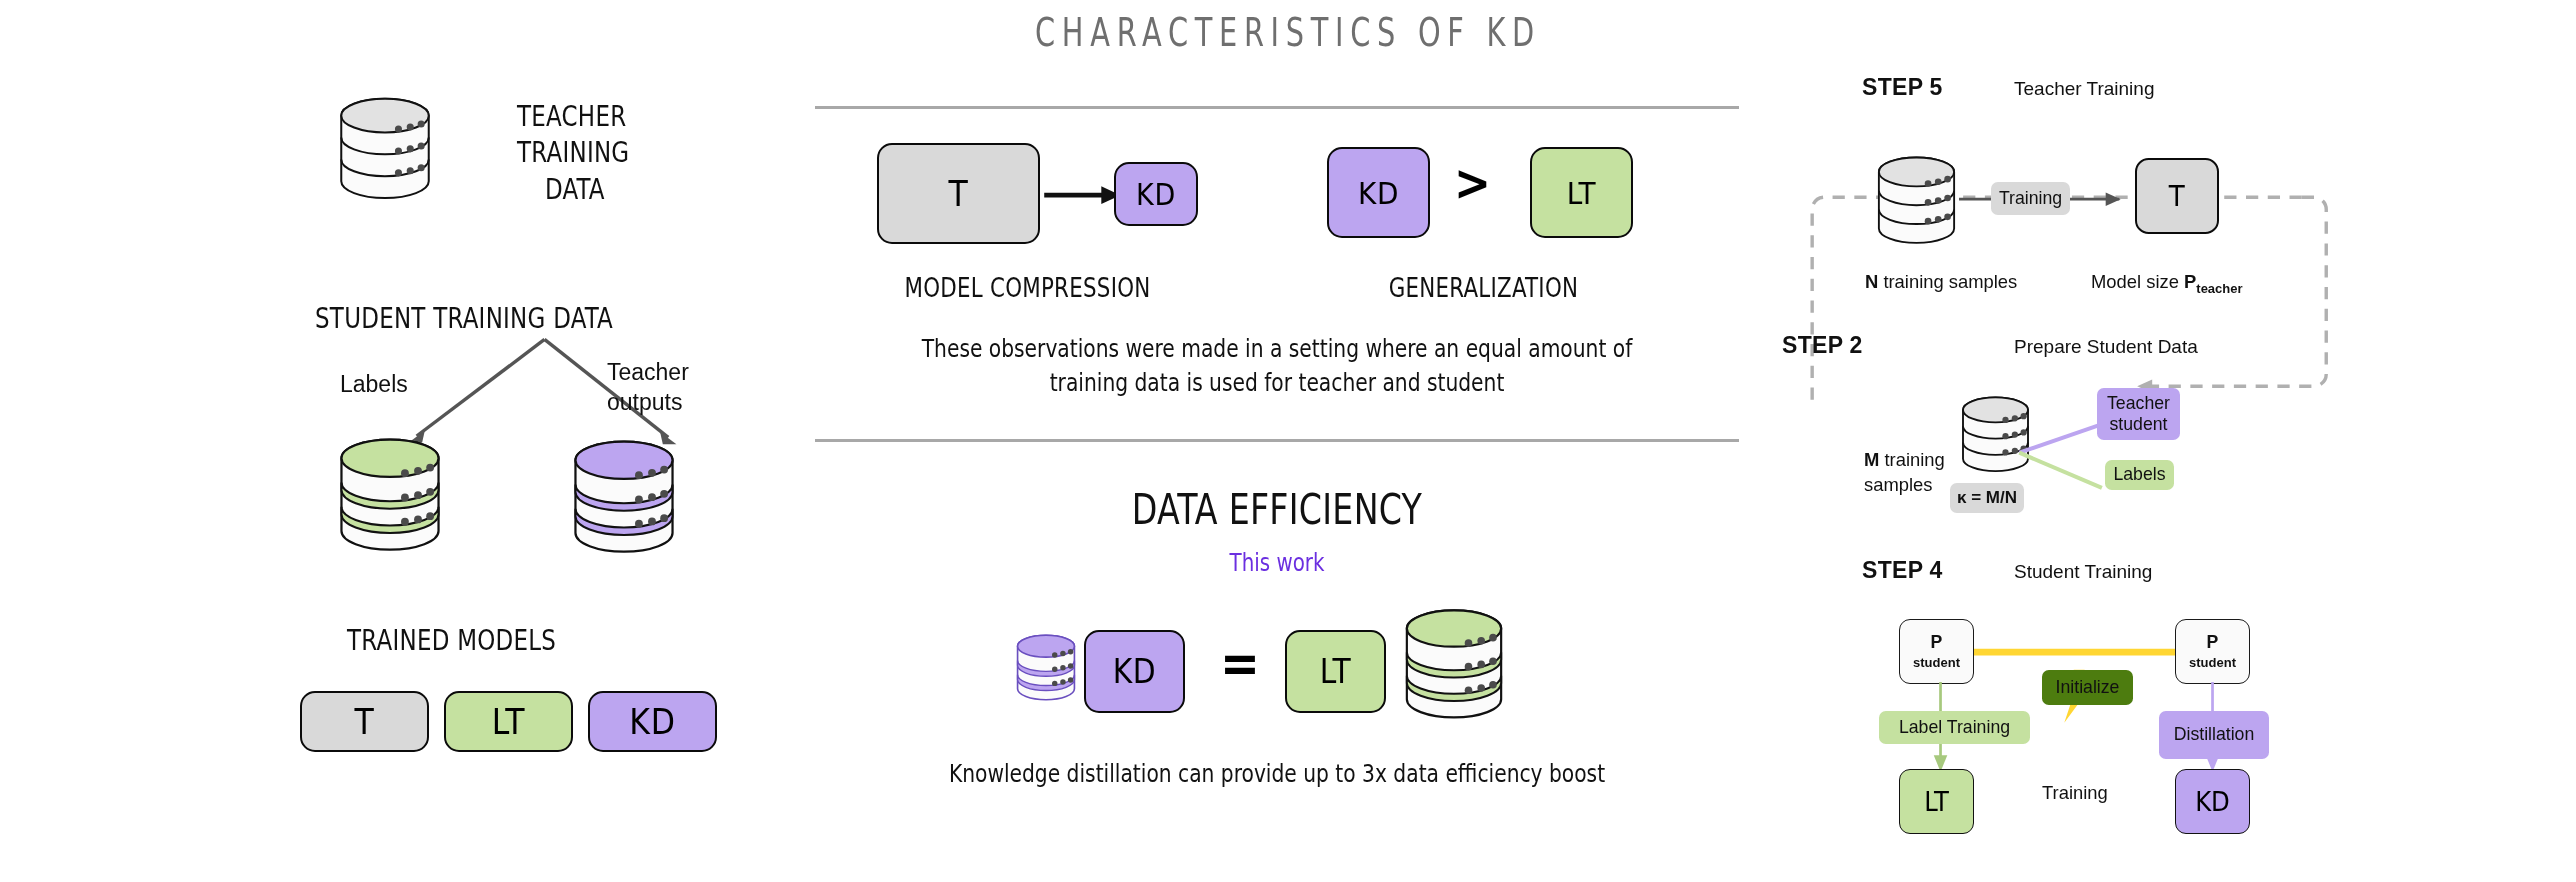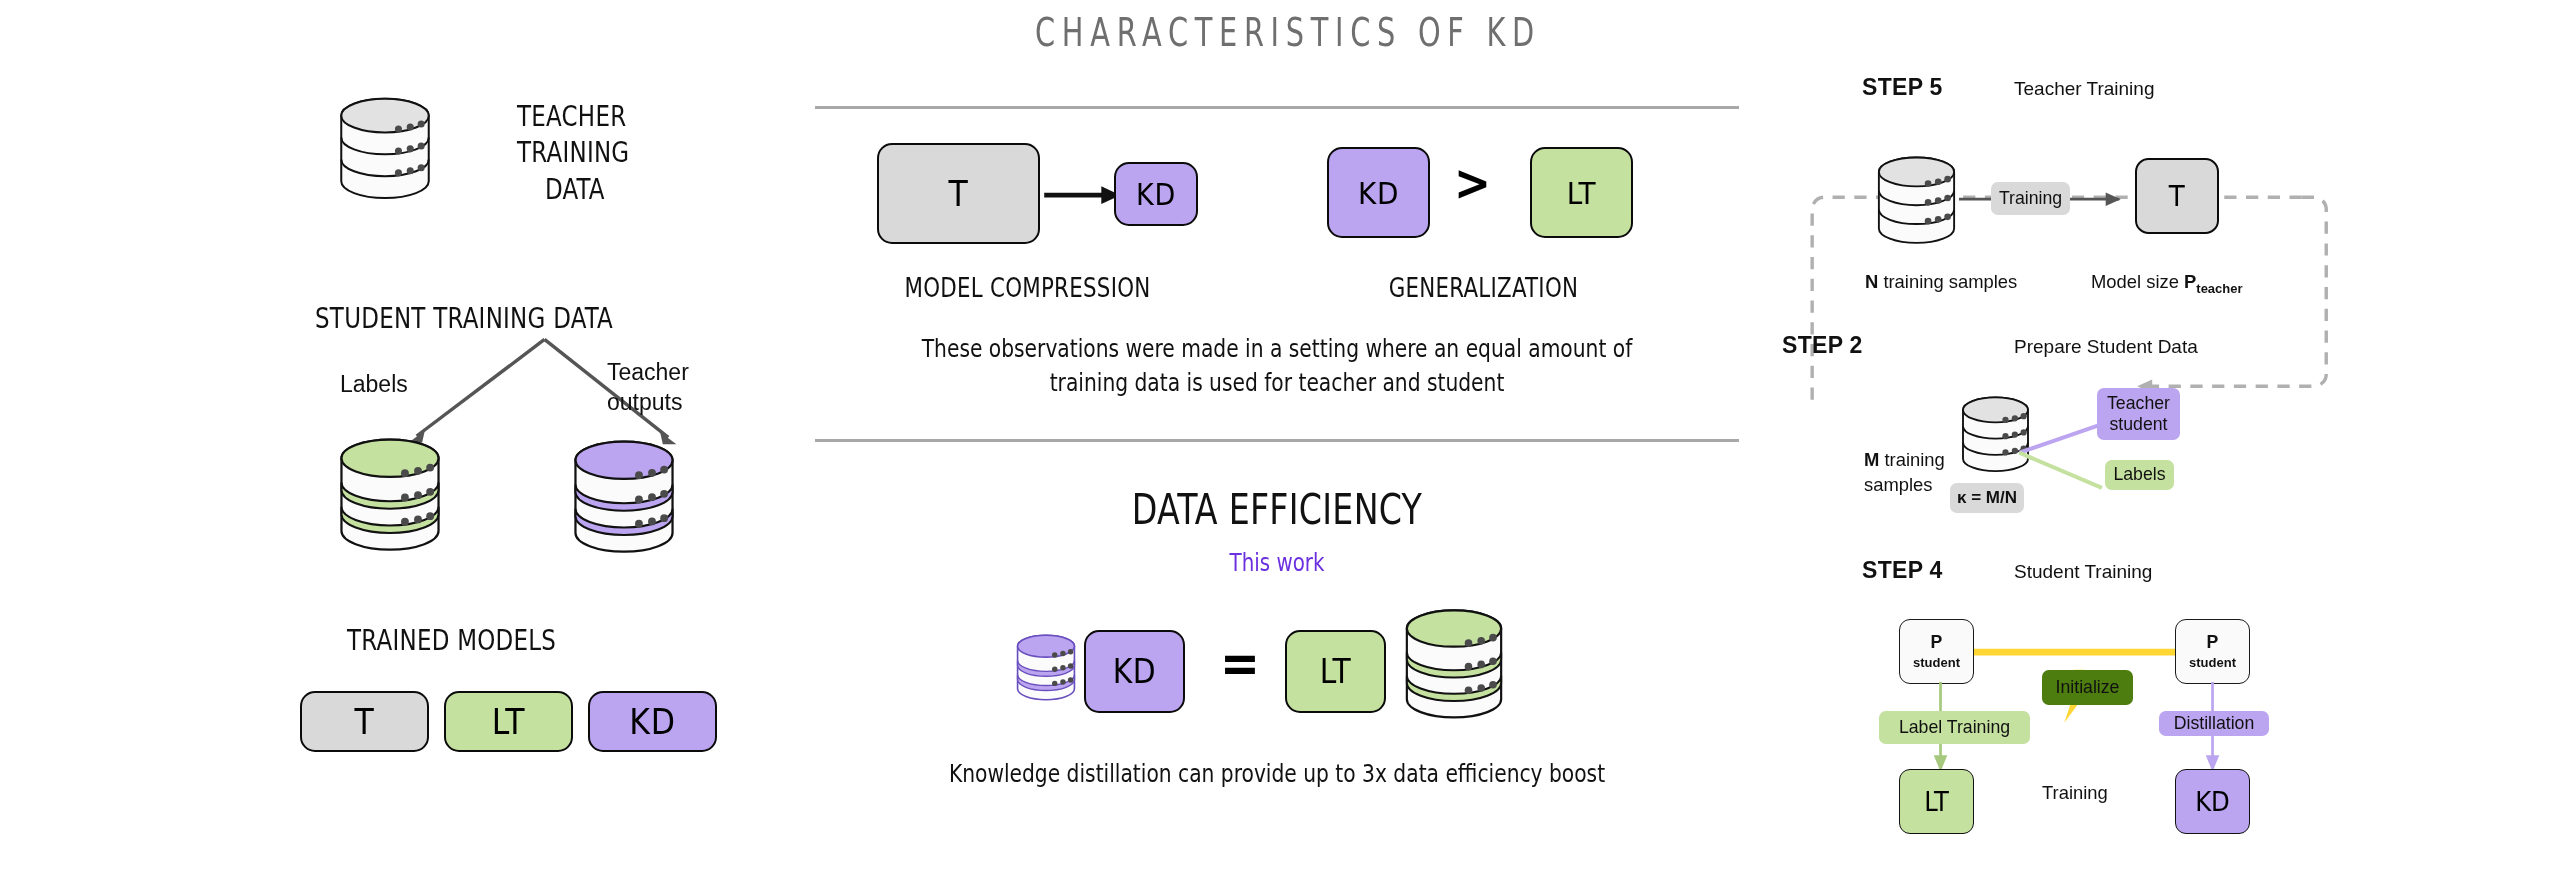--- a/index.html
+++ b/index.html
@@ -356,17 +356,17 @@
   <line x1="14" y1="0" x2="14" y2="116" stroke="#a7c97e" stroke-width="4"></line>
   <polygon points="14,132 4,108 24,108" fill="#a7c97e"></polygon>
 </svg>
 <div class="abs tag green" style="left:1879px;top:711px;width:151px;height:33px;">Label Training</div>
 <div class="abs minipill green" style="left:1899px;top:769px;width:75px;height:65px;background:#c5e1a0;">LT</div>
 
 <svg class="abs" style="left:2203px;top:682px" width="20.4" height="91" viewBox="0 0 30 134">
   <line x1="14" y1="0" x2="14" y2="116" stroke="#bca5f0" stroke-width="4"></line>
   <polygon points="14,132 4,108 24,108" fill="#bca5f0"></polygon>
 </svg>
-<div class="abs tag purple" style="left:2159px;top:711px;width:110px;height:25px;">Distillation</div>
+<div class="abs tag purple" style="left:2159px;top:711px;width:110px;height:48px;">Distillation</div>
 <div class="abs minipill purple" style="left:2175px;top:769px;width:75px;height:65px;background:#bca5f0;">KD</div>
 
 <div class="abs rt nosel" style="left:2042px;top:782px;font-size:18.4px;">Training</div>
 
 
 </body></html>

